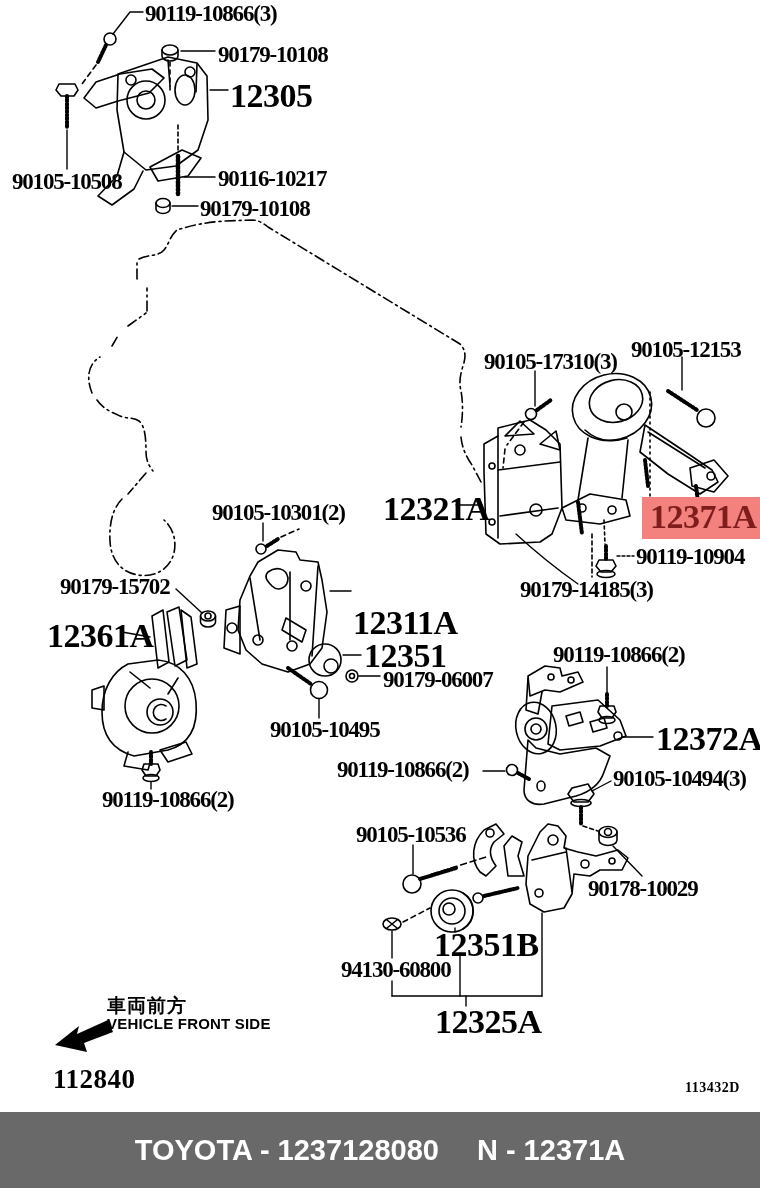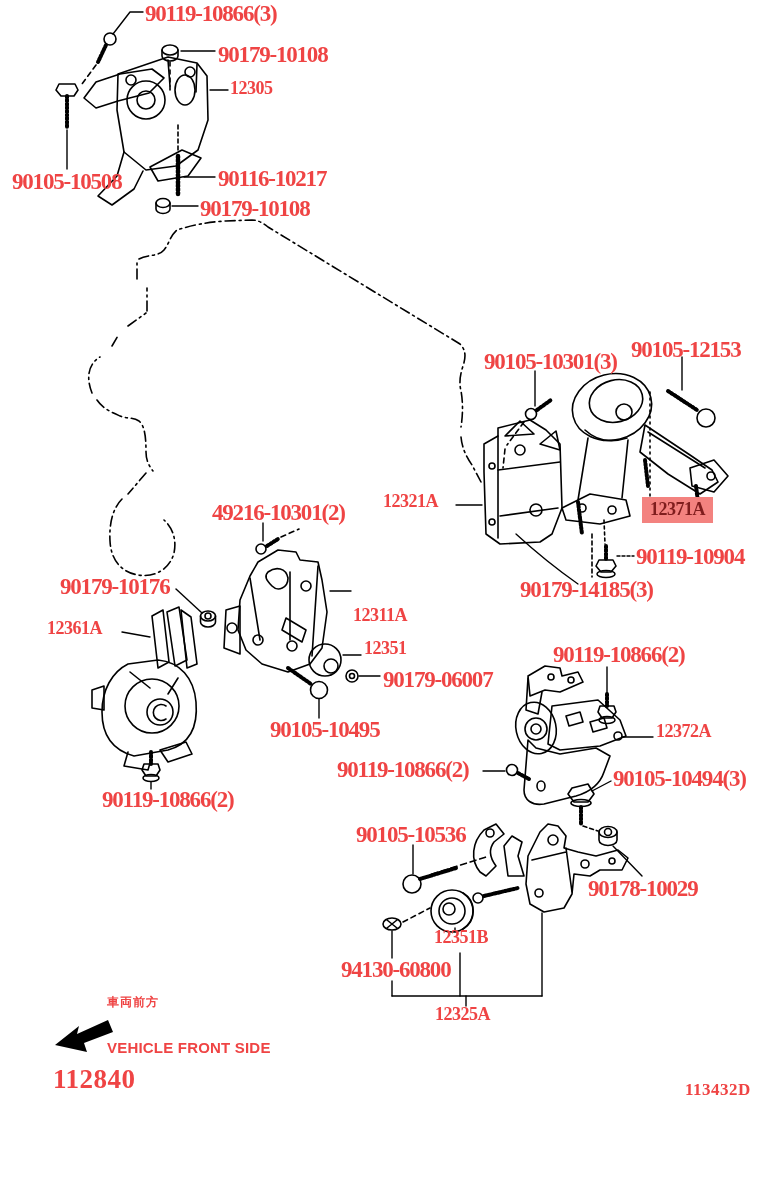--- a/index.html
+++ b/index.html
@@ -1,26 +1,26 @@
 <!DOCTYPE html>
 <html><head>
 <meta charset="utf-8">
 <style>
   html,body{margin:0;padding:0;background:#fff;}
   #page{position:relative;width:760px;height:1188px;background:#ffffff;overflow:hidden;
         font-family:"Liberation Serif",serif;}
   #art{position:absolute;left:0;top:0;}
-  .lbl{position:absolute;white-space:nowrap;color:#ef4444;font-weight:bold;line-height:1;}
+  .lbl{position:absolute;white-space:nowrap;color:#000000;font-weight:bold;line-height:1;}
   .pn{font-size:23px;letter-spacing:-1.2px;}
-  .asm{font-size:18px;letter-spacing:-0.5px;}
+  .asm{font-size:34px;letter-spacing:-0.5px;}
   .hl{background:#f3827f;color:#7f1d1d;padding:3px 8px 5px 8px;}
-  .jp{font-family:"DejaVu Sans",sans-serif;font-size:12px;font-weight:bold;letter-spacing:1px;}
-  .en{font-family:"Liberation Sans",sans-serif;font-size:15px;font-weight:bold;letter-spacing:0.2px;margin-top:24px;}
+  .jp{font-family:"DejaVu Sans",sans-serif;font-size:19px;font-weight:bold;letter-spacing:1px;}
+  .en{font-family:"Liberation Sans",sans-serif;font-size:15px;font-weight:bold;letter-spacing:0.2px;}
   .code{font-size:27px;letter-spacing:0.5px;}
-  .sheet{font-size:17px;letter-spacing:0.5px;}
+  .sheet{font-size:14px;letter-spacing:0.5px;}
   #footer{position:absolute;left:0;top:1112px;width:760px;height:76px;background:#696969;
           display:flex;align-items:center;justify-content:center;gap:38px;
           font-family:"Liberation Sans",sans-serif;font-weight:bold;font-size:29px;color:#ffffff;}
 </style>
 </head>
 <body>
 
 <div id="page">
 
 <svg id="art" width="760" height="1112" viewBox="0 0 760 1112" fill="none" stroke="#000" stroke-width="1.6" stroke-linejoin="round" stroke-linecap="round">
@@ -286,28 +286,28 @@
     <polygon points="55,1045 79,1026 77,1034 108,1020 113,1032 84,1043 87,1052" fill="#000" stroke="none"></polygon>
   </g>
 </svg>
 
   <div class="lbl pn" style="left:145px;top:2px">90119-10866(3)</div>
   <div class="lbl pn" style="left:218px;top:43px">90179-10108</div>
   <div class="lbl asm" style="left:230px;top:79px">12305</div>
   <div class="lbl pn" style="left:12px;top:170px">90105-10508</div>
   <div class="lbl pn" style="left:218px;top:167px">90116-10217</div>
   <div class="lbl pn" style="left:200px;top:197px">90179-10108</div>
-  <div class="lbl pn" style="left:484px;top:350px">90105-10301(3)</div>
+  <div class="lbl pn" style="left:484px;top:350px">90105-17310(3)</div>
   <div class="lbl pn" style="left:631px;top:338px">90105-12153</div>
   <div class="lbl asm" style="left:383px;top:492px">12321A</div>
   <div class="lbl asm hl" style="left:642px;top:497px">12371A</div>
   <div class="lbl pn" style="left:636px;top:545px">90119-10904</div>
   <div class="lbl pn" style="left:520px;top:578px">90179-14185(3)</div>
-  <div class="lbl pn" style="left:212px;top:501px">49216-10301(2)</div>
-  <div class="lbl pn" style="left:60px;top:575px">90179-10176</div>
+  <div class="lbl pn" style="left:212px;top:501px">90105-10301(2)</div>
+  <div class="lbl pn" style="left:60px;top:575px">90179-15702</div>
   <div class="lbl asm" style="left:47px;top:619px">12361A</div>
   <div class="lbl asm" style="left:353px;top:606px">12311A</div>
   <div class="lbl asm" style="left:364px;top:639px">12351</div>
   <div class="lbl pn" style="left:383px;top:668px">90179-06007</div>
   <div class="lbl pn" style="left:270px;top:718px">90105-10495</div>
   <div class="lbl pn" style="left:102px;top:788px">90119-10866(2)</div>
   <div class="lbl pn" style="left:553px;top:643px">90119-10866(2)</div>
   <div class="lbl asm" style="left:656px;top:722px">12372A</div>
   <div class="lbl pn" style="left:337px;top:758px">90119-10866(2)</div>
   <div class="lbl pn" style="left:613px;top:767px">90105-10494(3)</div>
@@ -315,14 +315,18 @@
   <div class="lbl pn" style="left:588px;top:877px">90178-10029</div>
   <div class="lbl asm" style="left:434px;top:928px">12351B</div>
   <div class="lbl pn" style="left:341px;top:958px">94130-60800</div>
   <div class="lbl asm" style="left:435px;top:1005px">12325A</div>
 
   <div class="lbl jp" style="left:107px;top:996px">車両前方</div>
   <div class="lbl en" style="left:107px;top:1016px">VEHICLE FRONT SIDE</div>
   <div class="lbl code" style="left:53px;top:1066px">112840</div>
   <div class="lbl sheet" style="left:685px;top:1081px">113432D</div>
 
+  <div id="footer">
+    <span>TOYOTA - 1237128080</span>
+    <span>N - 12371A</span>
+  </div>
 
 </div>
 
 </body></html>

